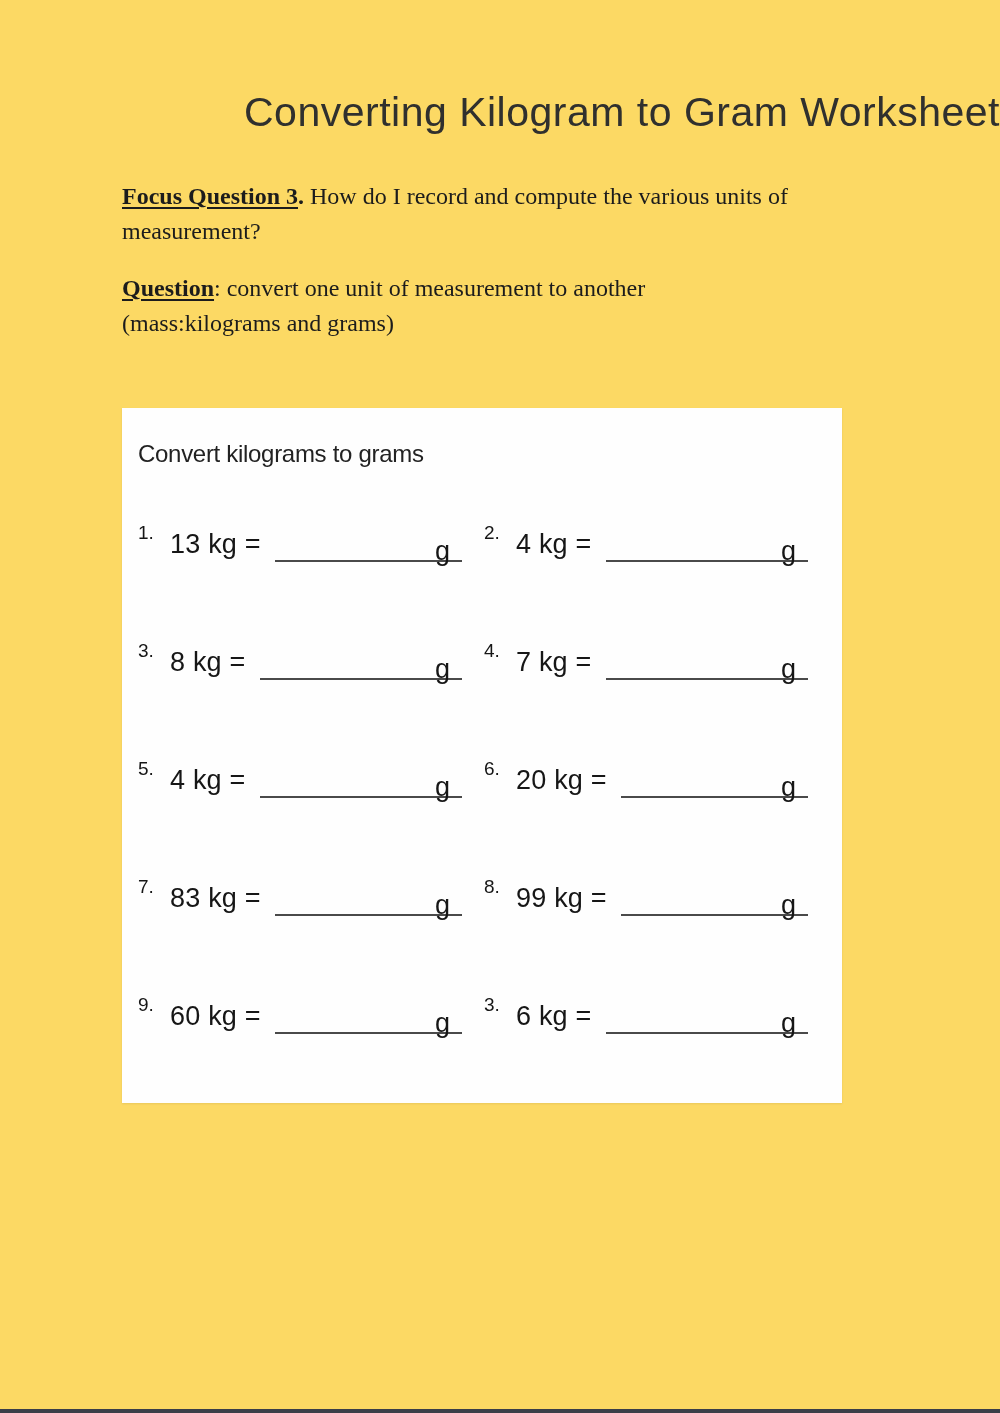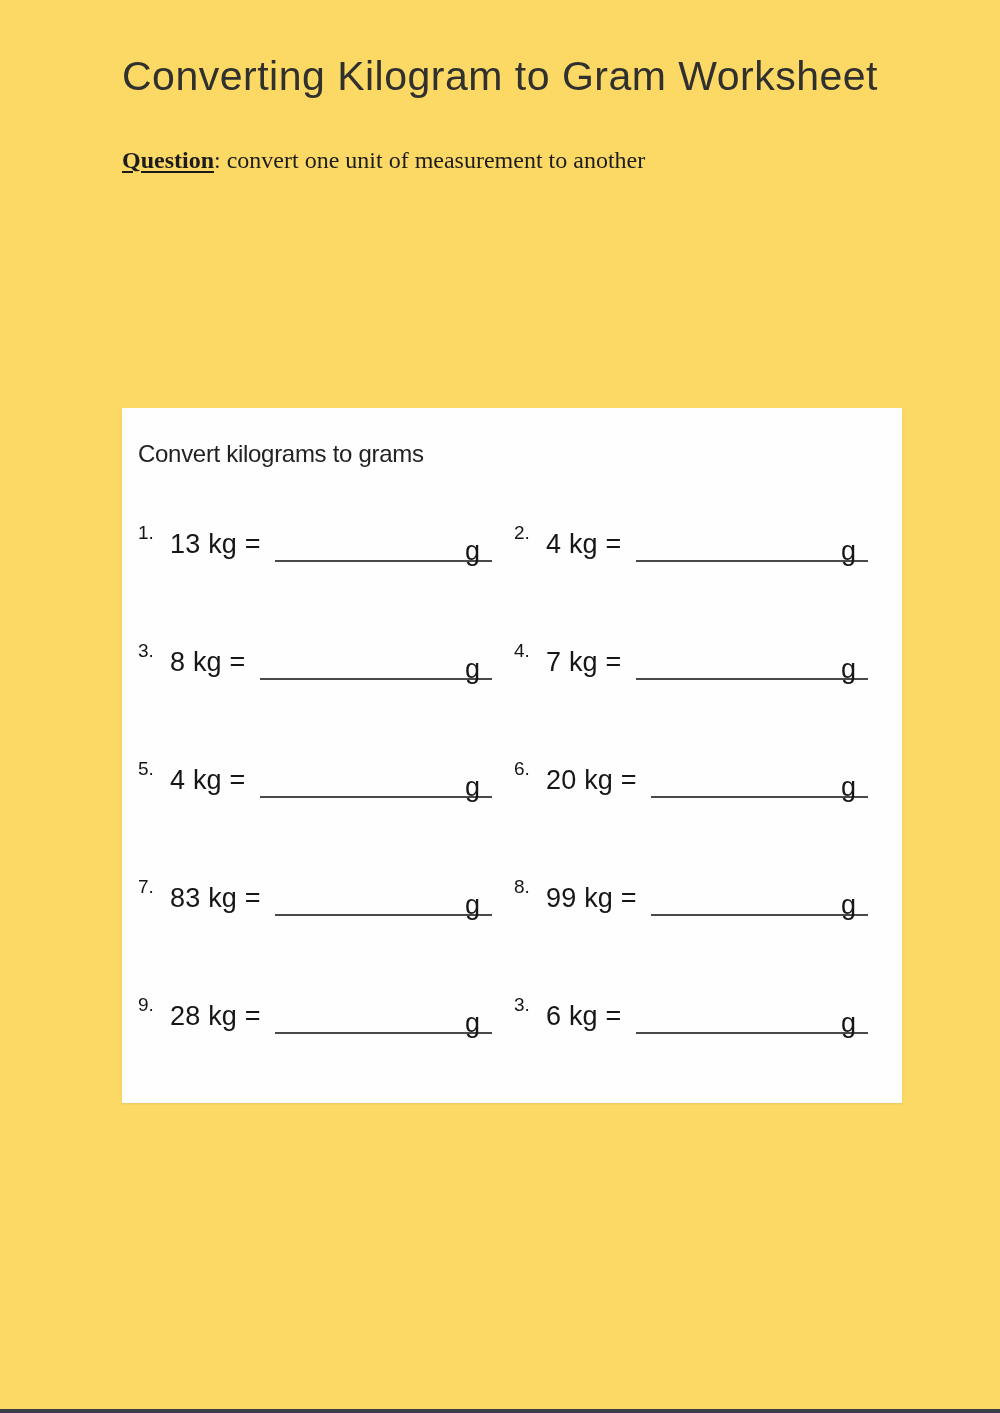--- a/index.html
+++ b/index.html
@@ -12,22 +12,22 @@
     position: relative;
     background: #fcd964;
     font-family: "Liberation Serif", serif;
     color: #1c1c1c;
     overflow: hidden;
   }
 
   
   .page-title {
     margin: 0;
-    padding-top: 52px;
-    text-align: center;
+    padding-top: 88px;
+    text-align: right;
     font-family: "Liberation Sans", sans-serif;
     font-weight: 400;
     font-size: 41px;
     letter-spacing: 0.5px;
     color: #30302e;
     line-height: 1.2;
   }
 
   
   .intro {
@@ -46,21 +46,21 @@
   }
   .lbl-suffix {
     font-weight: bold;
   }
 
   
   .panel {
     position: absolute;
     left: 122px;
     top: 408px;
-    width: 780px;
+    width: 720px;
     height: 695px;
     background: #fefefe;
     box-shadow: 0 1px 2px rgba(0,0,0,0.08);
   }
   .panel-heading {
     margin: 0;
     padding: 32px 0 0 16px;
     font-family: "Liberation Sans", sans-serif;
     font-weight: 400;
     font-size: 24px;
@@ -120,22 +120,23 @@
     height: 4px;
     background: #3a3e48;
   }
 </style>
 </head>
 <body>
 
 <h1 class="page-title">Converting Kilogram to Gram Worksheet</h1>
 
 <div class="intro">
+  <p><span class="lbl">Focus Question  3</span><span class="lbl-suffix">.</span><span> How do I record and compute the various units of measurement?</span></p>
   <p><span class="lbl">Question</span><span>: convert one unit of measurement to another</span><br>
-    </p>
+    <span>(mass:kilograms and grams)</span></p>
 </div>
 
 <div class="panel">
   <h2 class="panel-heading">Convert kilograms to grams</h2>
 
   <div class="problems">
 
     <div class="problem">
       <span class="pnum">1.</span>
       <span class="pexpr">13 kg =</span>
@@ -195,21 +196,21 @@
     <div class="problem">
       <span class="pnum">8.</span>
       <span class="pexpr">99 kg =</span>
       <span class="pblank">
           <span class="gunit">g</span>
         </span>
     </div>
 
     <div class="problem">
       <span class="pnum">9.</span>
-      <span class="pexpr">28 kg =</span>
+      <span class="pexpr">60 kg =</span>
       <span class="pblank">
           <span class="gunit">g</span>
         </span>
     </div>
 
     <div class="problem">
       <span class="pnum">3.</span>
       <span class="pexpr">6 kg =</span>
       <span class="pblank">
           <span class="gunit">g</span>

